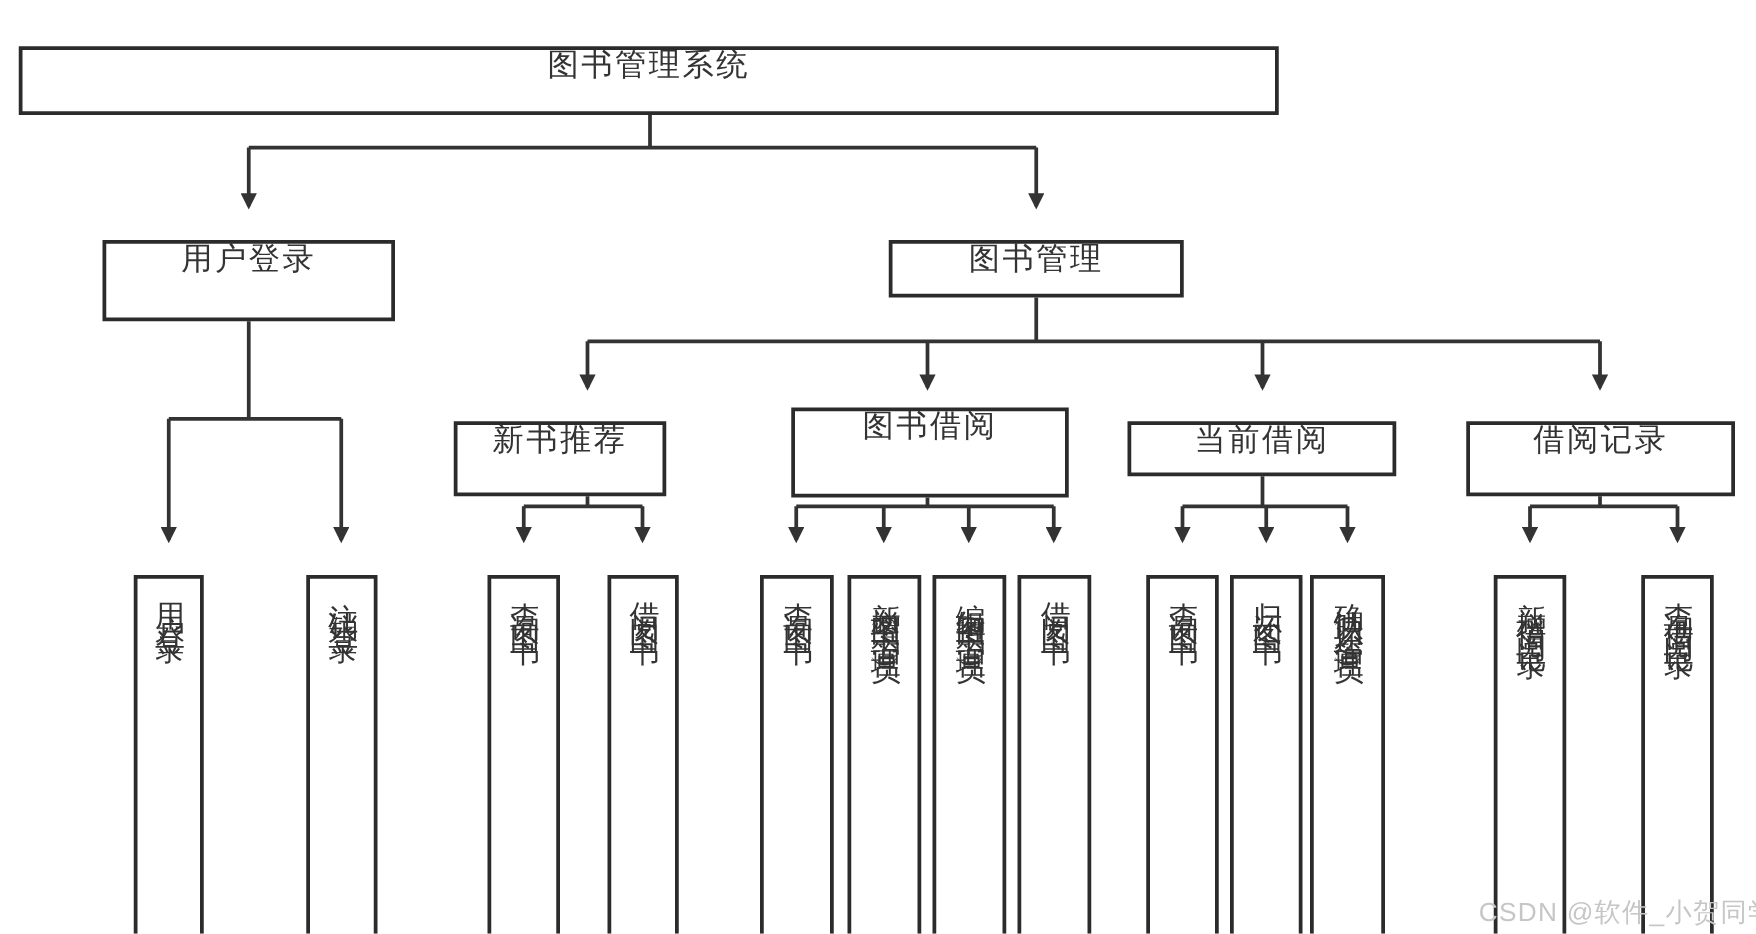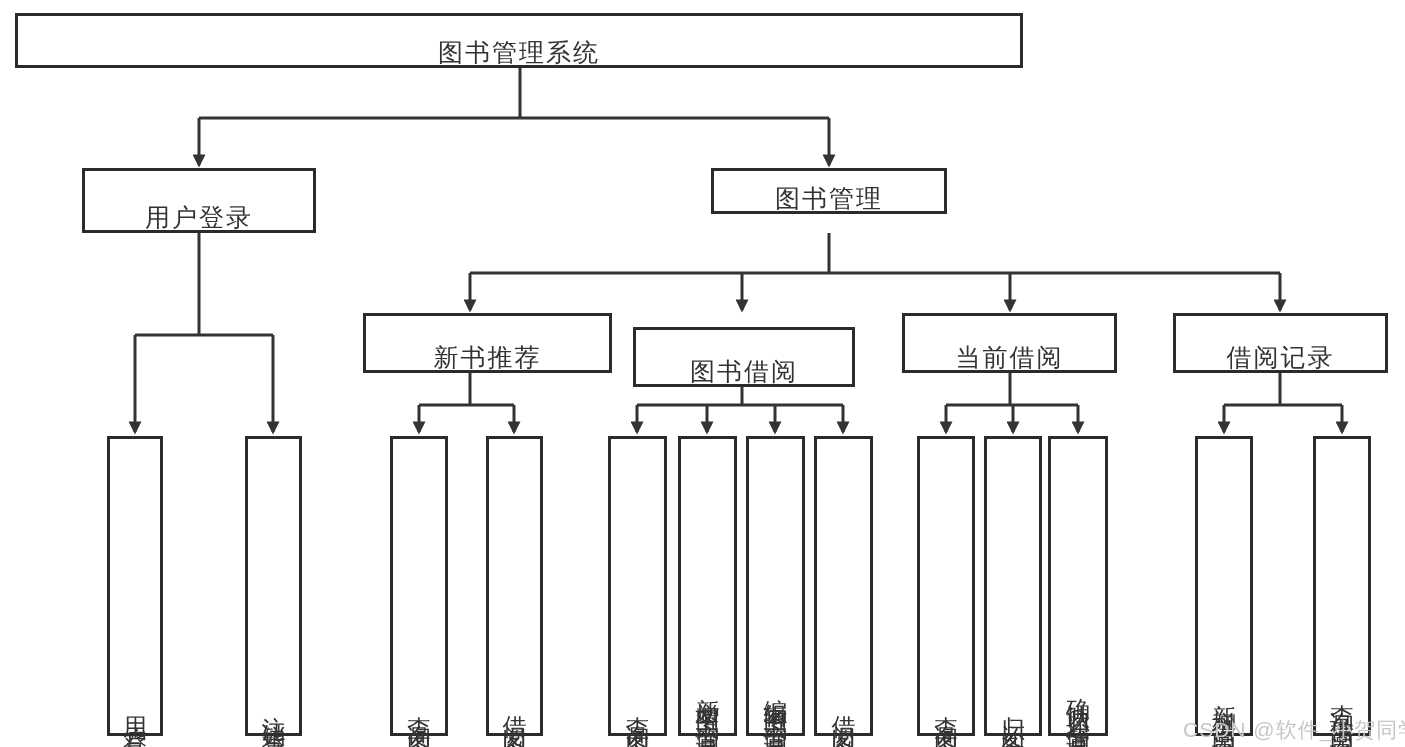--- a/index.html
+++ b/index.html
@@ -9,22 +9,23 @@
     background:#ffffff;
     font-family:"Liberation Sans","DejaVu Sans",sans-serif;
     overflow:hidden;
   }
   #wires{position:absolute;left:0;top:0;width:1405px;height:747px;}
   .node{
     position:absolute;
     box-sizing:border-box;
     border:3px solid #2b2b2b;
     background:#ffffff;
-    display:flex;align-items:flex-end;justify-content:center;
+    display:flex;align-items:flex-start;justify-content:center;
     color:#333333;
+    margin-top:24px;
   }
   .node.h span{
     font-size:25px;
     letter-spacing:2px;
     line-height:1;
     white-space:nowrap;
   }
   .node.v span{
     writing-mode:vertical-rl;
     text-orientation:mixed;
@@ -101,27 +102,27 @@
     <span>图书管理系统</span>
   </div>
 
   <div class="node h" style="left:82px;top:168px;width:234px;height:65px">
     <span>用户登录</span>
   </div>
   <div class="node h" style="left:711px;top:168px;width:236px;height:46px">
     <span>图书管理</span>
   </div>
 
-  <div class="node h" style="left:363px;top:313px;width:249px;height:60px">
+  <div class="node h" style="left:363px;top:313px;width:170px;height:60px">
     <span>新书推荐</span>
   </div>
-  <div class="node h" style="left:633px;top:327px;width:222px;height:60px">
+  <div class="node h" style="left:633px;top:302px;width:222px;height:72px">
     <span>图书借阅</span>
   </div>
-  <div class="node h" style="left:902px;top:313px;width:215px;height:60px">
+  <div class="node h" style="left:902px;top:313px;width:215px;height:44px">
     <span>当前借阅</span>
   </div>
   <div class="node h" style="left:1173px;top:313px;width:215px;height:60px">
     <span>借阅记录</span>
   </div>
 
   <div class="node v" style="left:107px;top:436px;width:56px;height:300px">
     <span style="letter-spacing: 9px;">用户登录</span>
   </div>
   <div class="node v" style="left:245px;top:436px;width:57px;height:300px">

